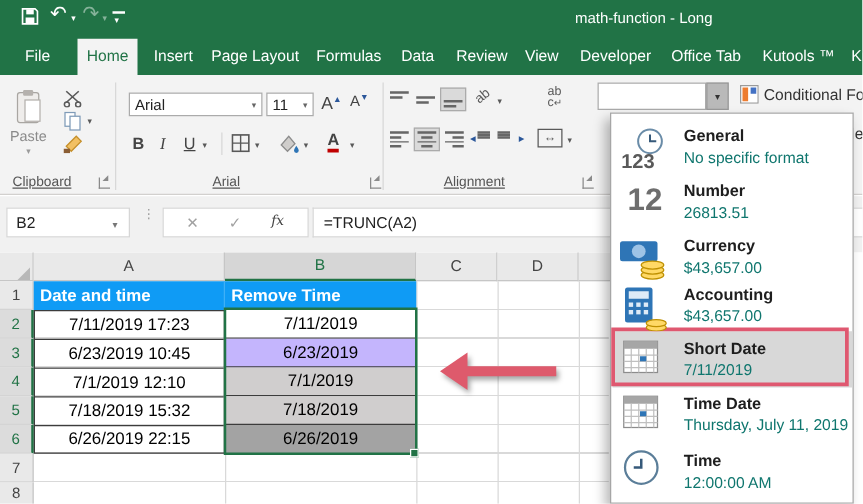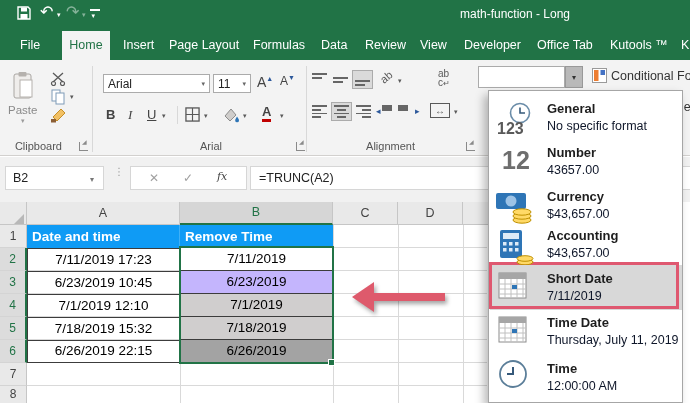--- a/index.html
+++ b/index.html
@@ -17,21 +17,21 @@
   .qat-custom:after { content:"▾"; position:absolute; top:1px; left:1.5px; font-size:7px; color:#fff; }
 
   
   .tabrow { left:0; top:28px; width:690px; height:32px; background:#217346; }
   .rtab { top:10px; font-size:12.5px; color:#fff; white-space:nowrap; cursor:default; }
   .rtab-active { top:3px; height:29px; background:#f3f3f3; color:#217346; text-align:center; line-height:29px; font-size:12.5px; }
 
   
   .ribbon { left:0; top:60px; width:690px; height:96px; background:#f3f3f3; border-bottom:1px solid #d2d0ce; }
   .vsep { width:1px; background:#d8d8d8; }
-  .grp-label { font-size:11px; color:#555; text-align:right; }
+  .grp-label { font-size:11px; color:#555; text-align:left;text-decoration:underline; }
   .launcher { width:9px; height:9px; border-left:1px solid #8a8a8a; border-bottom:1px solid #8a8a8a; position:absolute; }
   .launcher:after { content:"◢"; position:absolute; left:2px; top:-4px; font-size:6px; color:#8a8a8a; }
   .combo { background:#fff; border:1px solid #ababab; font-size:12px; color:#222; padding:2px 4px; }
   .combo .cc { position:absolute; right:4px; top:5px; font-size:7px; color:#666; }
   .caret { font-size:7px; color:#595959; }
   .btn-txt { font-size:13px; color:#444; }
   .bars { display:flex; flex-direction:column; gap:2px; width:16px; height:13px; }
   .bars i { height:2px; background:#666; display:block; }
   .sel-toggle { background:#dadada; border:1px solid #ababab; }
   .icbox { display:flex; align-items:center; justify-content:center; }
@@ -49,21 +49,21 @@
   .rowhdr-sel { background:#dcdcdc; color:#217346; border-right:2px solid #217346; }
   .bluecell { background:#0f9bf5; color:#fff; font-weight:bold; font-size:13.5px; line-height:23px; padding-left:5px; }
   .dcell { height:23px; line-height:22px; font-size:13.5px; color:#000; text-align:center; border-bottom:1px solid #3c3c3c; }
   .dcell:last-child { border-bottom:none; }
   .gridv { width:1px; background:#d9d9d9; }
 
   
   .panel { left:488px; top:90px; width:195px; height:313px; background:#fff; border:1px solid #a6a6a6;
            box-shadow:-4px 5px 9px rgba(0,0,0,.28); }
   .mi-title { font-size:13px; font-weight:bold; color:#1e1e1e; white-space:nowrap; }
-  .mi-sub { font-size:12.5px; color:#0f172a; white-space:nowrap; }
+  .mi-sub { font-size:12.5px; color:#0f766e; white-space:nowrap; }
   .mi-icon { width:42px; text-align:center; }
 
   
   .arrow-bar { left:20px; top:11px; width:73px; height:8px; background:#de5a6c; }
   .arrow-head { left:0; top:0; width:0; height:0; border-top:15px solid transparent; border-bottom:15px solid transparent;
                 border-right:22px solid #de5a6c; }
 </style>
 </head>
 <body>
 
@@ -296,21 +296,21 @@
       <path d="M25 6.5V12h5" fill="none" stroke="#36597a" stroke-width="1.6"></path>
       <text x="2" y="33" font-size="16" font-weight="bold" fill="#595959" font-family="Liberation Sans,sans-serif">123</text>
     </svg>
     <div class="abs mi-title" style="left:58px;top:3px">General</div>
     <div class="abs mi-sub" style="left:58px;top:21px">No specific format</div>
   </div>
 
   <div class="abs" style="left:0;top:51px;width:193px;height:42px">
     <div class="abs mi-icon" style="left:6px;top:4px;font-size:25px;font-weight:bold;color:#6e6e6e">12</div>
     <div class="abs mi-title" style="left:58px;top:3px">Number</div>
-    <div class="abs mi-sub" style="left:58px;top:21px">43657.00</div>
+    <div class="abs mi-sub" style="left:58px;top:21px">26813.51</div>
   </div>
 
   <div class="abs" style="left:0;top:95px;width:193px;height:42px">
     <svg class="abs" style="left:6px;top:3px" width="40" height="36" viewBox="0 0 40 36">
       <rect x="1" y="4" width="30" height="16" rx="2" fill="#2e75b6"></rect>
       <circle cx="16" cy="12" r="5.5" fill="#9dc3e6"></circle>
       <ellipse cx="27" cy="31" rx="9" ry="3.2" fill="#ffd966" stroke="#bf9000"></ellipse>
       <ellipse cx="27" cy="27" rx="9" ry="3.2" fill="#ffd966" stroke="#bf9000"></ellipse>
       <ellipse cx="27" cy="23" rx="9" ry="3.2" fill="#ffd966" stroke="#bf9000"></ellipse>
     </svg>

